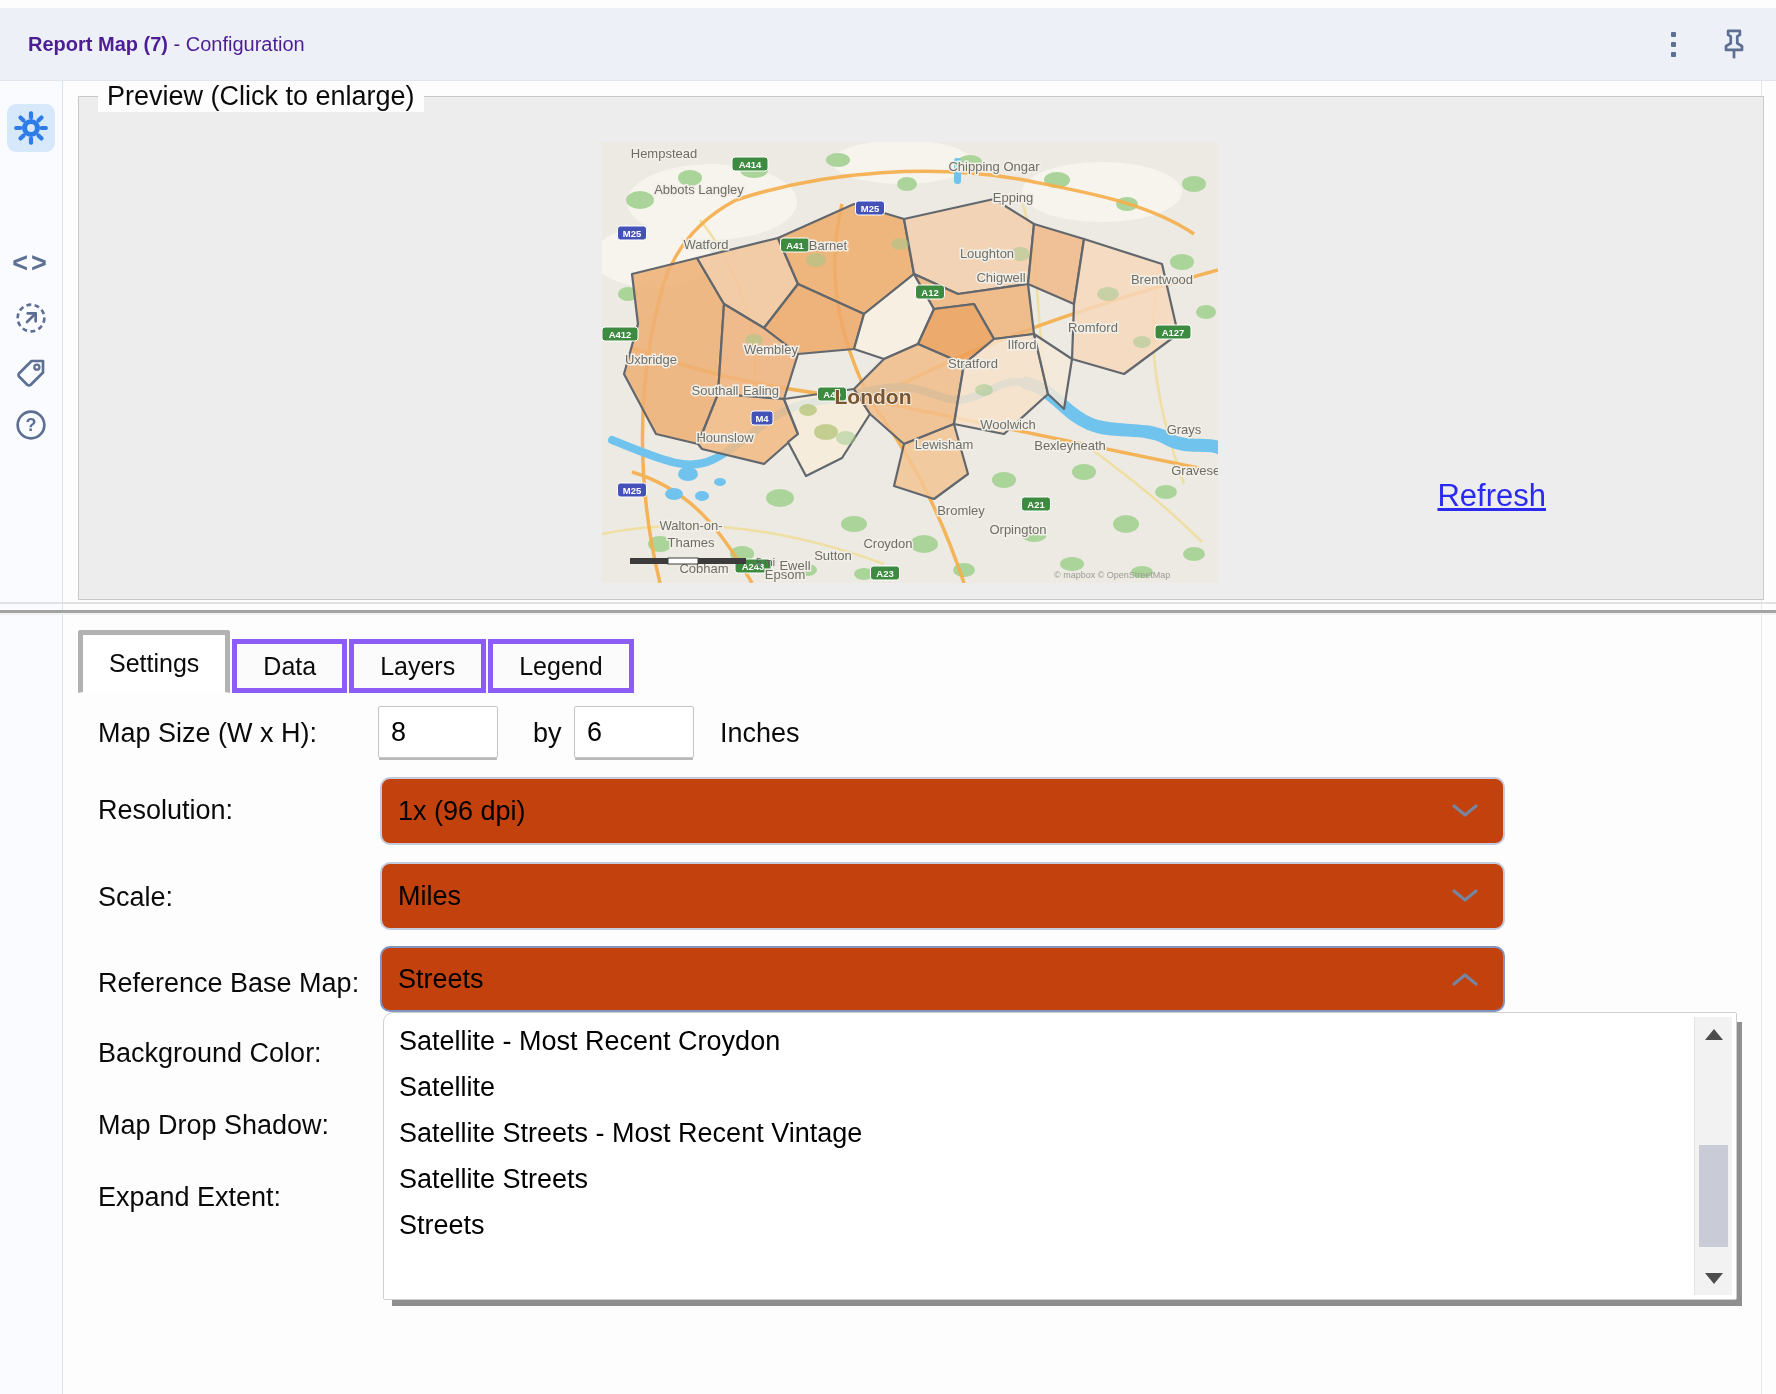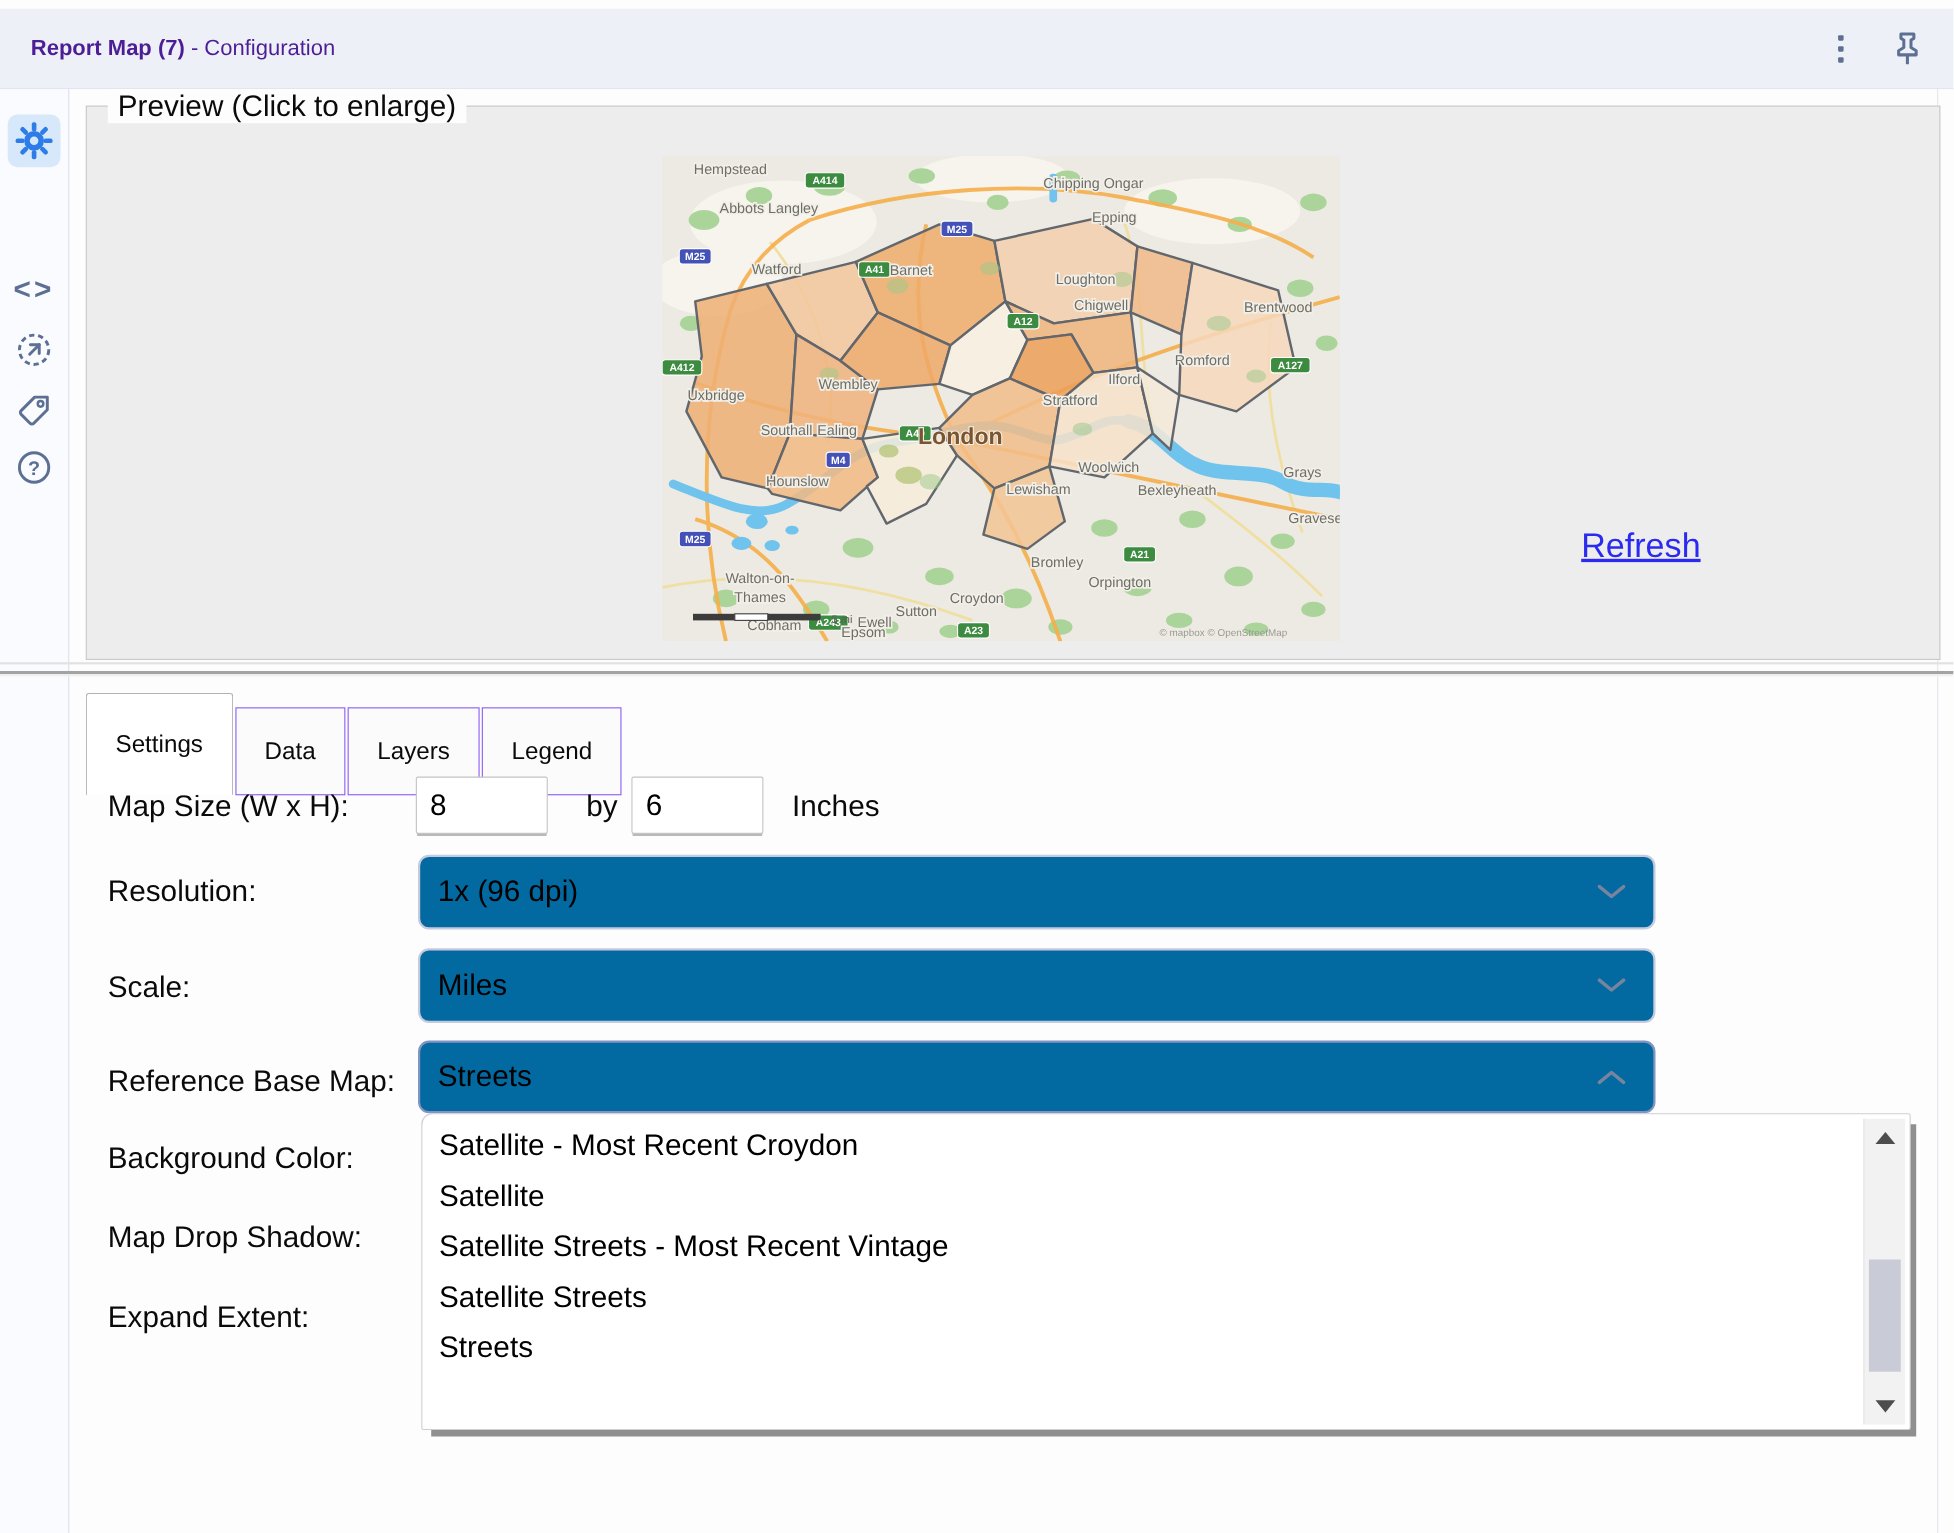--- a/index.html
+++ b/index.html
@@ -38,30 +38,30 @@
   .map-small{font-family:"Liberation Sans",sans-serif;font-size:10px;fill:#5c5c5c;}
   .map-attr{font-family:"Liberation Sans",sans-serif;font-size:9px;fill:#9a9a94;}
 
   
   #split1{top:602px;left:0;right:0;height:2px;background:#e2e2e2;}
   #split2{top:610px;left:0;right:0;height:3px;background:#a3a3a3;}
   #split3{top:613px;left:0;right:0;height:2px;background:#f1f1f1;}
 
   
   #tab-strip{left:78px;top:630px;height:57px;white-space:nowrap;}
-  .tab{display:inline-block;vertical-align:bottom;position:relative;font-size:22px;color:#0a0a0a;
-       padding:17px 26px;background:#fbfbfb;border:1px solid #8b5cf6;height:44px;line-height:44px;margin-right:2px;}
+  .tab{display:inline-block;vertical-align:bottom;position:relative;font-size:25px;color:#0a0a0a;
+       padding:0 26px;background:#fbfbfb;border:5px solid #8b5cf6;height:44px;line-height:44px;margin-right:2px;}
   .tab.active{height:57px;line-height:57px;background:#ffffff;border-color:#b2b2b2;border-bottom:1px solid #ffffff;z-index:2;border-radius:3px 3px 0 0;}
 
   
   .form-label{font-size:27px;color:#0a0a0a;white-space:nowrap;}
   .num-input{position:absolute;height:52px;width:120px;background:#fff;border:1px solid #c4c4c4;border-radius:2px;
              box-shadow:0 3px 0 -1px #b9b9b9;font-size:27px;font-family:"Liberation Sans",sans-serif;
              padding:0 0 0 12px;box-sizing:border-box;outline:none;color:#000;}
-  .combo{position:absolute;left:380px;width:1125px;height:68px;background:#0369a1;border:2px solid #c3cbdd;border-radius:10px;box-sizing:border-box;padding-left:41px;}
+  .combo{position:absolute;left:380px;width:1125px;height:68px;background:#c2410c;border:2px solid #c3cbdd;border-radius:10px;box-sizing:border-box;padding-left:41px;}
   .combo .val{position:absolute;left:16px;top:50%;transform:translateY(-50%);font-size:27px;color:#000;white-space:nowrap;}
   .combo .chev{position:absolute;right:24px;top:50%;transform:translateY(-50%);}
   .combo.open{border-color:#8194c2;}
 
   
   #basemap-popup{left:383px;top:1012px;width:1354px;height:288px;background:#fff;border:1px solid #cfcfcf;
                  border-radius:10px 2px 2px 2px;box-shadow:7px 8px 0 -2px #8f8f8f;z-index:5;box-sizing:border-box;}
   #basemap-options{position:absolute;left:3px;top:5px;right:46px;bottom:5px;overflow:hidden;}
   .opt{height:46px;line-height:46px;font-size:27px;color:#000;padding-left:12px;white-space:nowrap;cursor:default;}
   #popup-scrollbar{position:absolute;right:4px;top:4px;bottom:4px;width:37px;background:#f2f2f2;border-left:1px solid #e3e3e3;}

